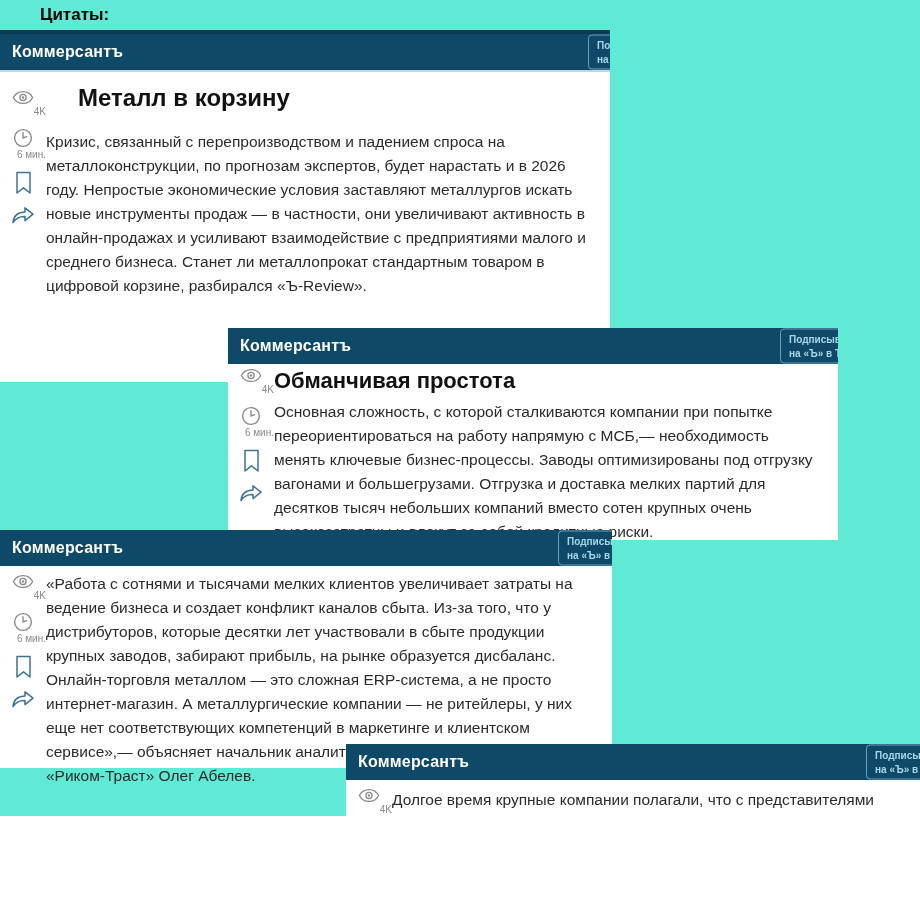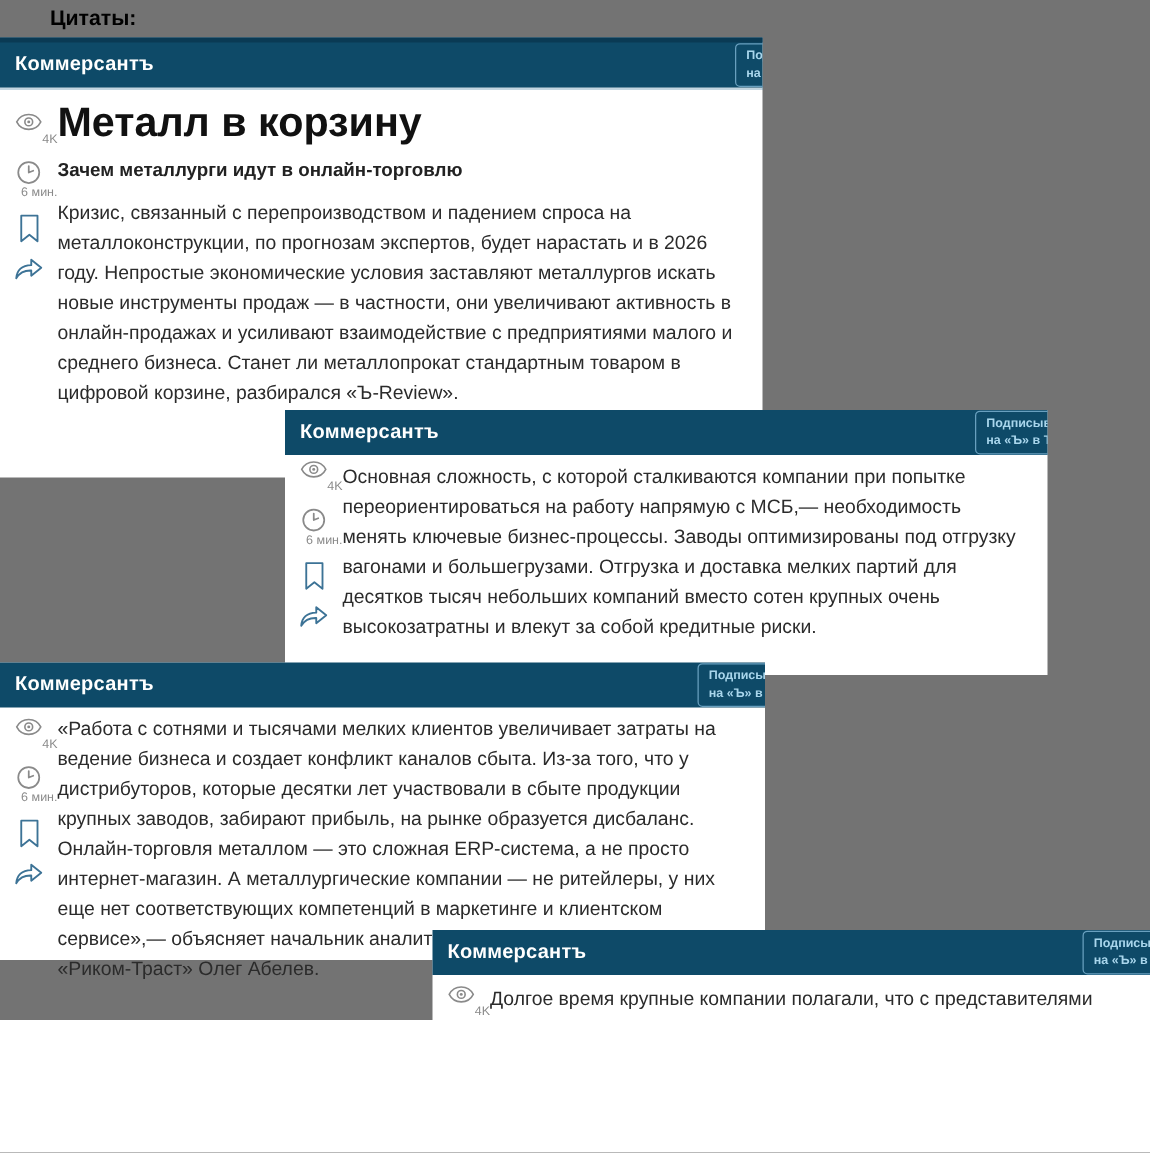--- a/index.html
+++ b/index.html
@@ -1,20 +1,20 @@
 <!DOCTYPE html>
 <html><head>
 <meta charset="utf-8">
 <style>
   * { margin:0; padding:0; box-sizing:border-box; }
   html,body { background:#ffffff; }
   body { font-family:"Liberation Sans", sans-serif; }
   .page {
     position:relative; width:920px; height:816px;
-    overflow:hidden; background:#737373;
+    overflow:hidden; background:#5eead4;
   }
   .quotes-heading {
     position:absolute; left:40px; top:5px;
     font-size:17px; font-weight:bold; color:#000;
   }
   .card { position:absolute; background:#ffffff; }
   .card1 { left:0px;   top:30px;  width:610px; height:352px; z-index:1; }
   .card2 { left:228px; top:328px; width:610px; height:212px; z-index:2; }
   .card3 { left:0px;   top:530px; width:612px; height:238px; z-index:3; }
   .card4 { left:346px; top:744px; width:574px; height:178px; z-index:4; }
@@ -48,21 +48,21 @@
   .card2 .icon-col { padding-top:4px; }
   .card3 .icon-col { padding-top:8px; }
   .card4 .icon-col { padding-top:8px; }
   .icon-group { margin-bottom:11px; }
   .icon-group svg { display:block; margin:0 auto; }
   .stat-label { font-size:10px; color:#8A8A8A; margin-top:1px; }
   .icon-btn { cursor:pointer; }
 
   .content-col { flex:1 1 auto; padding-right:8px; }
   .article-date { font-size:11px; color:#8A8A8A; margin-top:6px; }
-  .title-xl { font-size:33px; line-height:36px; font-weight:bold; color:#111; margin-top:8px; }
+  .title-xl { font-size:24px; line-height:36px; font-weight:bold; color:#111; margin-top:8px;margin-left:32px; }
   .subtitle { font-size:15px; font-weight:bold; color:#222; margin-top:12px; }
   .para {
     font-size:15.5px; line-height:24px; color:#2B2B2B;
   }
   .card1 .para { margin-top:14px; max-width:548px; }
   .title-lg { font-size:22px; font-weight:bold; color:#111; margin-top:4px; }
   .card2 .para { margin-top:6px; max-width:548px; }
   .card3 .para { margin-top:6px; max-width:554px; }
   .card4 .para { margin-top:8px; max-width:518px; }
 </style>
@@ -108,21 +108,20 @@
             </svg>
         </div>
         <div class="icon-group icon-btn">
           <svg width="24" height="21" viewBox="0 0 24 21">
               <path d="M14 1.8 L22 8.2 14 14.6 V10.4 C8.2 10.2 4.6 12.2 2 16.6 2.5 10 6.4 6.4 14 6.1 Z" fill="none" stroke="#3D7396" stroke-width="1.5" stroke-linejoin="round"></path>
             </svg>
         </div>
       </div>
       <div class="content-col">
         <h1 class="title-xl">Металл в корзину</h1>
-        <div class="subtitle">Зачем металлурги идут в онлайн-торговлю</div>
         <p class="para">Кризис, связанный с перепроизводством и падением спроса на металлоконструкции, по прогнозам экспертов, будет нарастать и в 2026 году. Непростые экономические условия заставляют металлургов искать новые инструменты продаж — в частности, они увеличивают активность в онлайн-продажах и усиливают взаимодействие с предприятиями малого и среднего бизнеса. Станет ли металлопрокат стандартным товаром в цифровой корзине, разбирался «Ъ-Review».</p>
       </div>
     </div>
   </div>
 
   <div class="card card2">
     <div class="card-header">
       <span class="logo">Коммерсантъ</span>
       <button class="subscribe">
         <div>Подписывайтесь</div>
@@ -155,20 +154,21 @@
               <path d="M2 1.5 H15 V22 L8.5 16.8 2 22 Z" fill="none" stroke="#3D7396" stroke-width="1.5" stroke-linejoin="round"></path>
             </svg>
         </div>
         <div class="icon-group icon-btn">
           <svg width="24" height="21" viewBox="0 0 24 21">
               <path d="M14 1.8 L22 8.2 14 14.6 V10.4 C8.2 10.2 4.6 12.2 2 16.6 2.5 10 6.4 6.4 14 6.1 Z" fill="none" stroke="#3D7396" stroke-width="1.5" stroke-linejoin="round"></path>
             </svg>
         </div>
       </div>
       <div class="content-col">
+        <h2 class="title-lg">Обманчивая простота</h2>
         <p class="para">Основная сложность, с которой сталкиваются компании при попытке переориентироваться на работу напрямую с МСБ,— необходимость менять ключевые бизнес-процессы. Заводы оптимизированы под отгрузку вагонами и большегрузами. Отгрузка и доставка мелких партий для десятков тысяч небольших компаний вместо сотен крупных очень высокозатратны и влекут за собой кредитные риски.</p>
       </div>
     </div>
   </div>
 
   <div class="card card3">
     <div class="card-header">
       <span class="logo">Коммерсантъ</span>
       <button class="subscribe">
         <div>Подписывайтесь</div>

